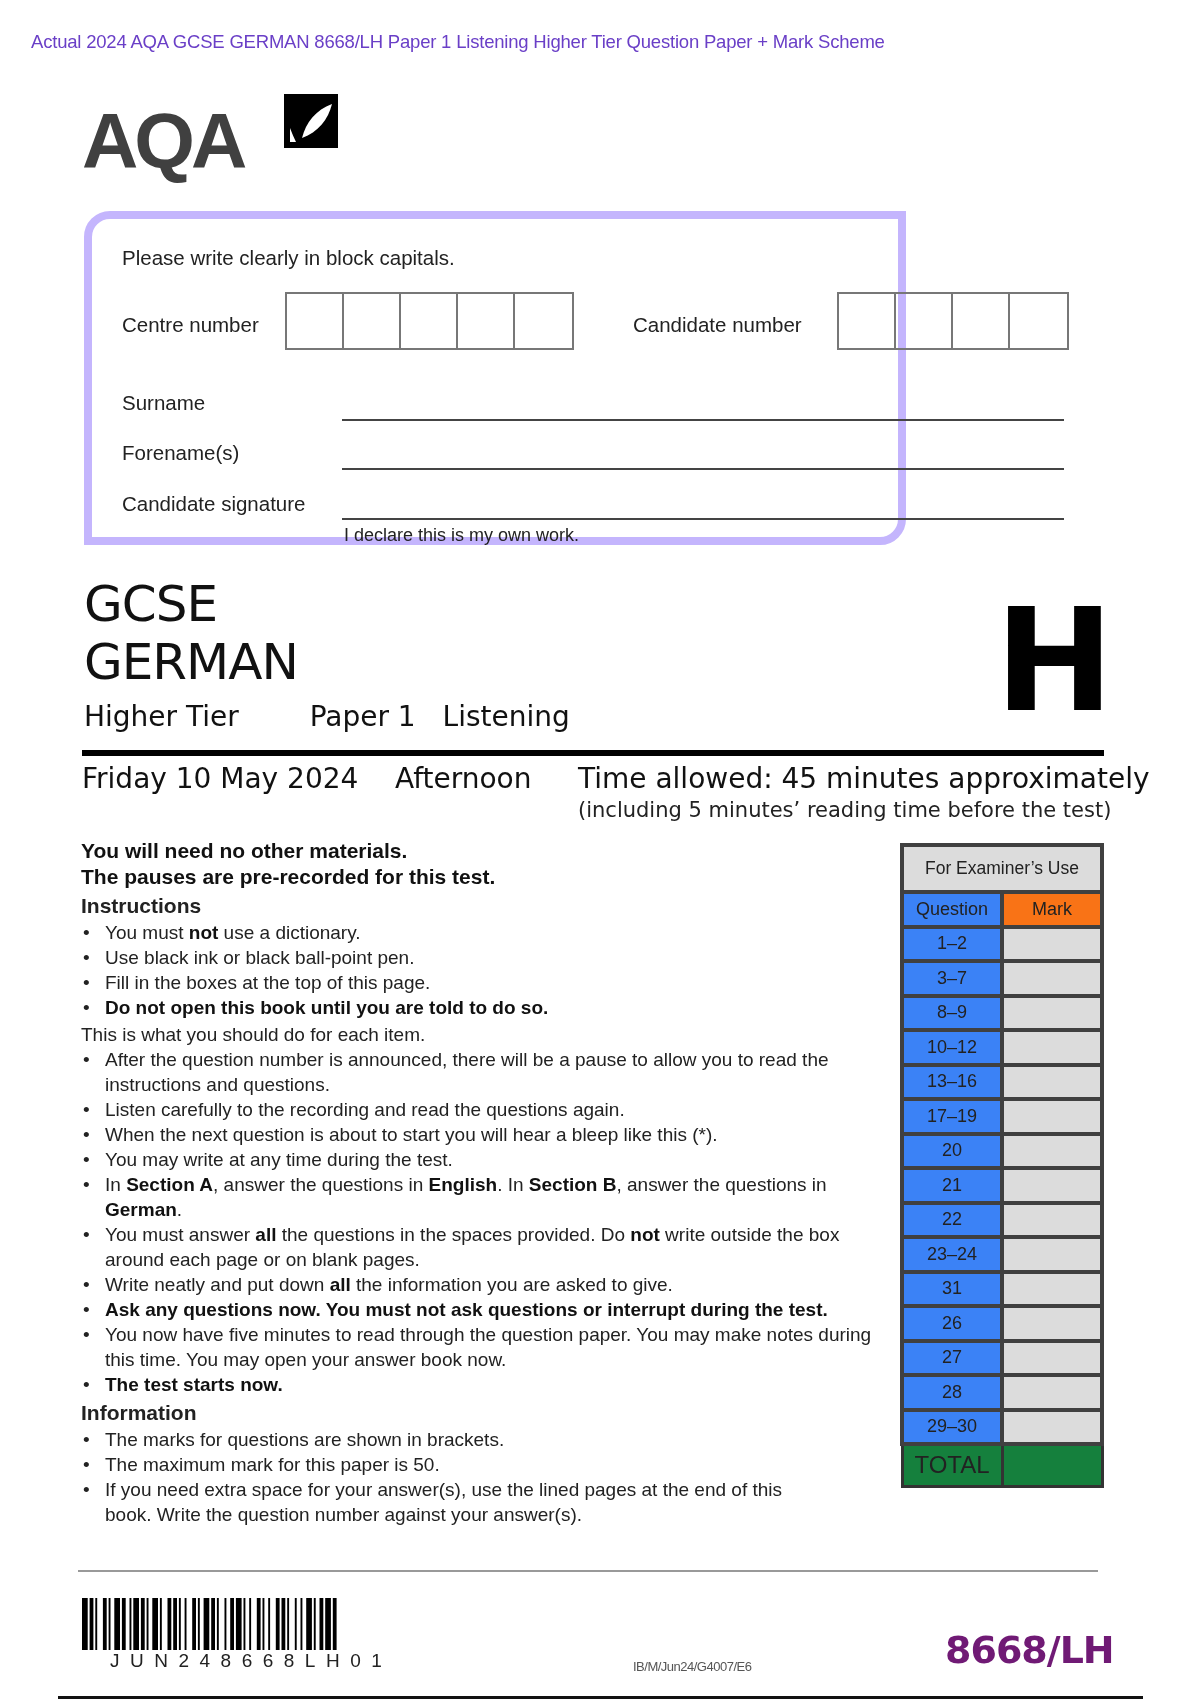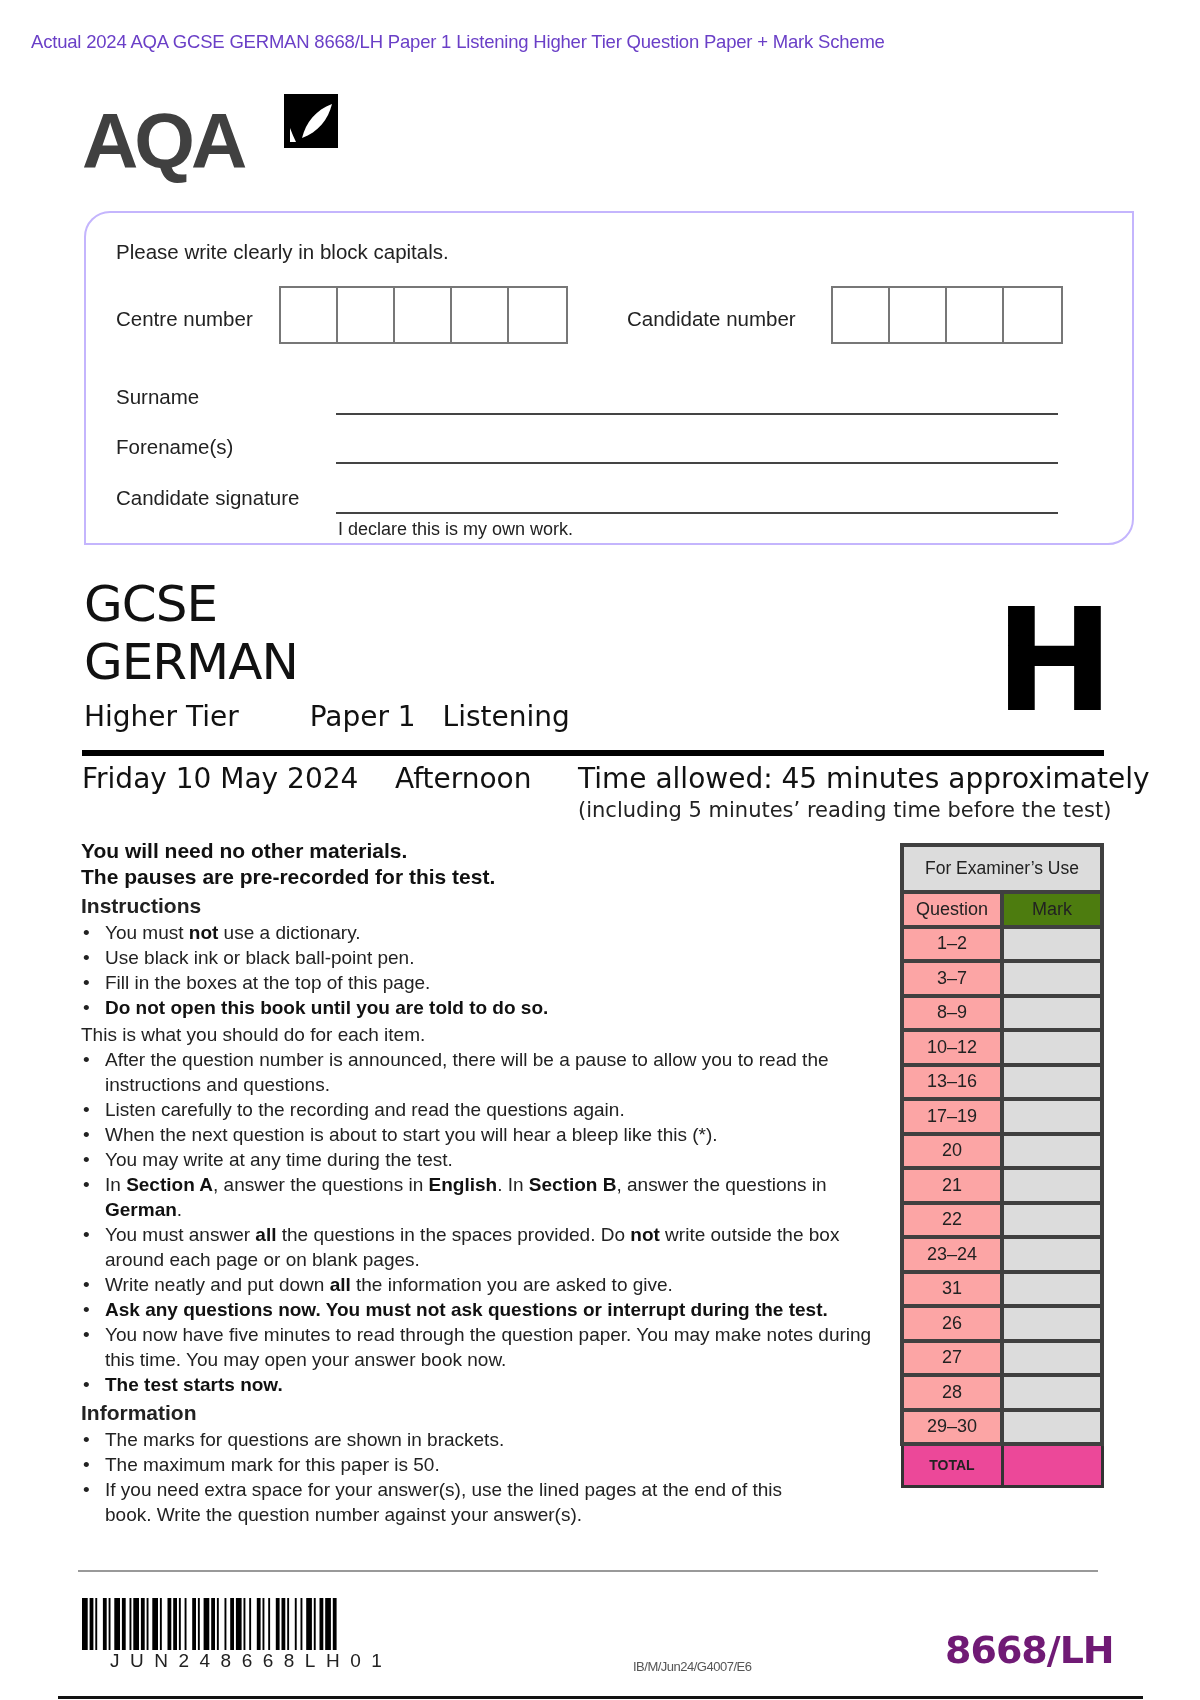--- a/index.html
+++ b/index.html
@@ -5,21 +5,21 @@
   * { box-sizing: border-box; margin: 0; padding: 0; }
   html, body { width: 1200px; height: 1700px; background: #ffffff; overflow: hidden; }
   body { position: relative; font-family: "Liberation Sans", sans-serif; color: #111; }
 
   .doc-title { position: absolute; left: 31px; top: 31px; font-size: 18.5px; color: #6a3fc7; letter-spacing: -0.2px; text-decoration: none; }
 
   .logo { position: absolute; left: 82px; top: 90px; width: 260px; height: 95px; }
   .logo-text { position: absolute; left: 0; top: 12px; font-family: Liberation Sans, sans-serif; font-weight: bold; font-size: 78px; letter-spacing: -4px; color: #404040; line-height: 1; }
   .logo-mark { position: absolute; left: 200px; top: 2px; width: 58px; width: 58px; height: 58px; }
 
-  .form-box { position: absolute; left: 84px; top: 211px; width: 1050px; height: 334px; border: 2px solid #c4b5fd; border-top-left-radius: 26px; border-bottom-right-radius: 26px; }
+  .form-box { position: absolute; left: 84px; top: 211px; width: 822px; height: 334px; border: 8px solid #c4b5fd; border-top-left-radius: 26px; border-bottom-right-radius: 26px; }
   .form-label { position: absolute; font-size: 20.5px; color: #222; }
   .boxes { position: absolute; display: flex; border: 2px solid #777; height: 58px; }
   .boxes .cell { width: 57px; height: 100%; border-right: 2px solid #777; }
   .boxes .cell:last-child { border-right: none; }
   .fill-line { position: absolute; height: 2px; background: #444; }
   .declare { position: absolute; font-size: 18px; color: #222; }
 
   .gcse { position: absolute; left: 84px; top: 575px; font-family: "DejaVu Sans", sans-serif; font-size: 50px; line-height: 58px; color: #111; letter-spacing: -1px; }
   .tier-row { position: absolute; left: 84px; top: 700px; font-family: "DejaVu Sans", sans-serif; font-size: 28px; color: #111; }
   .tier-row span { display: inline-block; }
@@ -33,24 +33,24 @@
   .instr .heading { font-weight: bold; font-size: 21px; line-height: 28px; margin-top: 2px; color: #222; }
   .instr ul { list-style: none; }
   .instr li { position: relative; padding-left: 24px; }
   .instr li::before { content: "•"; position: absolute; left: 2px; top: 0; font-size: 19px; }
   .instr p.plain { margin-top: 2px; }
   .instr b { color: #111; }
 
   .exam-table { position: absolute; left: 900px; top: 843px; width: 204px; border-collapse: collapse; font-size: 18px; color: #222; }
   .exam-table td, .exam-table th { border: 4px solid #404040; height: 34.5px; text-align: center; font-weight: normal; }
   .exam-table .hdr { background: #dcdcdc; height: 47px; font-size: 17.5px; }
-  .exam-table .col-q { width: 100px; background: #fca5a5; }
+  .exam-table .col-q { width: 100px; background: #3b82f6; }
   .exam-table .col-m { background: #dcdcdc; }
-  .exam-table .head-m { background: #4d7c0f; }
-  .exam-table .total td { border: 3px solid #333; height: 42px; background: #ec4899; font-weight: bold; font-size: 14px; }
+  .exam-table .head-m { background: #f97316; }
+  .exam-table .total td { border: 3px solid #333; height: 42px; background: #15803d; font-weight: normal; font-size: 24px; }
 
   .foot-rule { position: absolute; left: 78px; top: 1570px; width: 1020px; height: 2px; background: #999; }
   .barcode { position: absolute; left: 82px; top: 1598px; width: 410px; height: 52px; }
   .barcode-text { position: absolute; left: 110px; top: 1650px; font-family: Liberation Sans, sans-serif; font-size: 19px; letter-spacing: 10.5px; color: #222; }
   .ref { position: absolute; left: 633px; top: 1659px; font-size: 13px; color: #555; letter-spacing: -0.5px; }
   .code { position: absolute; left: 945px; top: 1628px; font-family: "DejaVu Sans", sans-serif; font-weight: bold; font-size: 38px; color: #701a75; letter-spacing: -1px; }
   .bottom-rule { position: absolute; left: 58px; top: 1696px; width: 1085px; height: 3px; background: #111; }
 </style>
 </head>
 <body>

